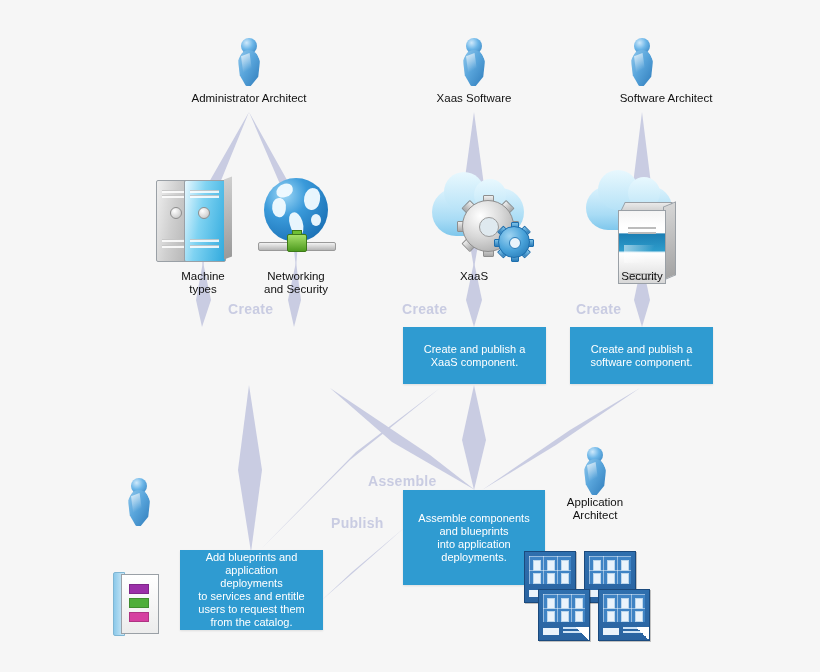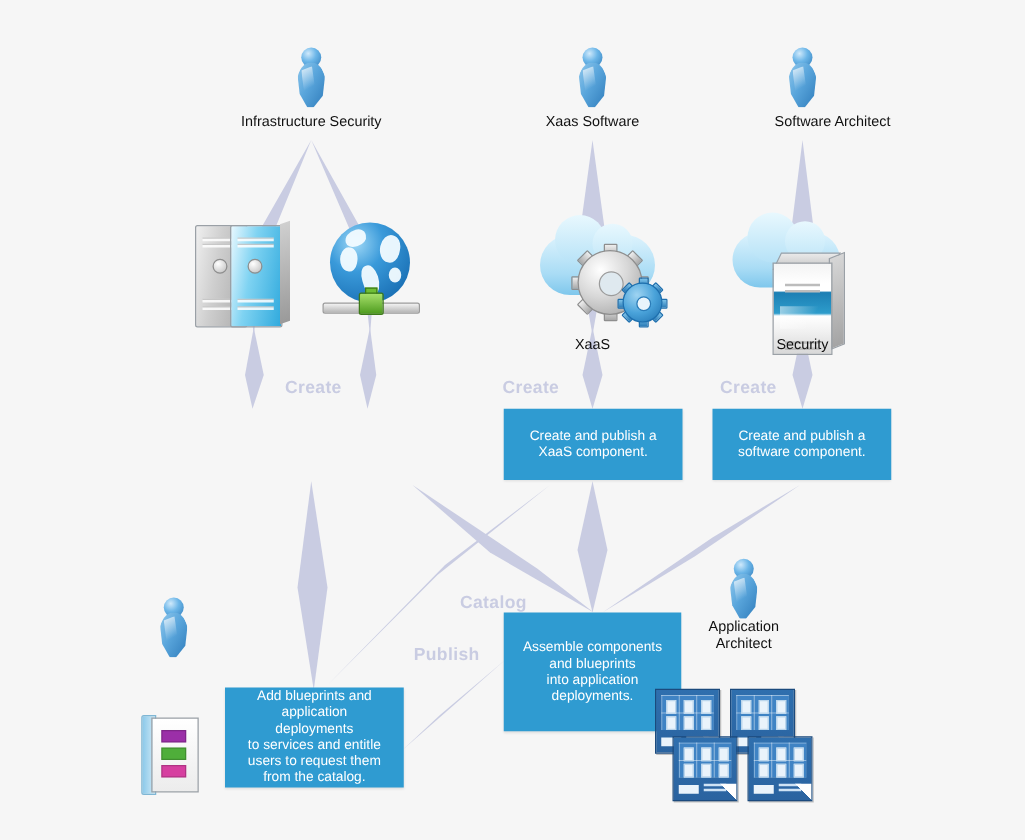--- a/index.html
+++ b/index.html
@@ -190,21 +190,21 @@
     </g>
   </svg>
 
   <div class="node" style="left:236px;top:38px;">
     <div class="person">
       <div class="head"></div>
       <div class="body"></div>
       <div class="hl"></div>
     </div>
   </div>
-  <div class="nodelabel" style="left:169px;top:92px;width:160px;">Infrastructure Security</div>
+  <div class="nodelabel" style="left:169px;top:92px;width:160px;">Administrator Architect</div>
 
   <div class="node" style="left:461px;top:38px;">
     <div class="person">
       <div class="head"></div>
       <div class="body"></div>
       <div class="hl"></div>
     </div>
   </div>
   <div class="nodelabel" style="left:404px;top:92px;width:140px;">Xaas Software</div>
 
@@ -229,35 +229,39 @@
       <div class="srv blue">
         <div class="bar b1"></div>
           <div class="bar b2"></div>
         <div class="knob"></div>
         <div class="bar b3"></div>
           <div class="bar b4"></div>
         <div class="side"></div>
       </div>
     </div>
   </div>
+  <div class="nodelabel" style="left:153px;top:270px;width:100px;">Machine
+types</div>
 
   <div class="node" style="left:258px;top:176px;">
     <div class="globe">
       <div class="ball">
         <div class="land l1"></div>
           <div class="land l2"></div>
           <div class="land l3"></div>
         <div class="land l4"></div>
           <div class="land l5"></div>
       </div>
       <div class="pipe"></div>
       <div class="stem"></div>
       <div class="valve"></div>
     </div>
   </div>
+  <div class="nodelabel" style="left:240px;top:270px;width:112px;">Networking
+and Security</div>
 
   <div class="node" style="left:432px;top:176px;">
     <div class="cloudwrap">
       <div class="cloud"></div>
       <div class="gear gear-big">
         <div class="tooth" style="left:21px;top:-5px;"></div>
         <div class="tooth" style="left:21px;bottom:-5px;"></div>
         <div class="tooth" style="left:-5px;top:21px;width:10px;height:9px;"></div>
         <div class="tooth" style="right:-5px;top:21px;width:10px;height:9px;"></div>
         <div class="tooth" style="left:2px;top:2px;transform:rotate(45deg);"></div>
@@ -297,21 +301,21 @@
             <div class="line ln4"></div>
         </div>
       </div>
     </div>
   </div>
   <div class="nodelabel" style="left:602px;top:270px;width:80px;">Security</div>
 
   <div class="step" style="left:228px;top:301px;">Create</div>
   <div class="step" style="left:402px;top:301px;">Create</div>
   <div class="step" style="left:576px;top:301px;">Create</div>
-  <div class="step" style="left:368px;top:473px;">Catalog</div>
+  <div class="step" style="left:368px;top:473px;">Assemble</div>
   <div class="step" style="left:331px;top:515px;">Publish</div>
 
 
   <div class="box" style="left:403px;top:327px;width:143px;height:57px;">
     <span>Create and publish a
 XaaS component.</span>
   </div>
 
   <div class="box" style="left:570px;top:327px;width:143px;height:57px;">
     <span>Create and publish a

